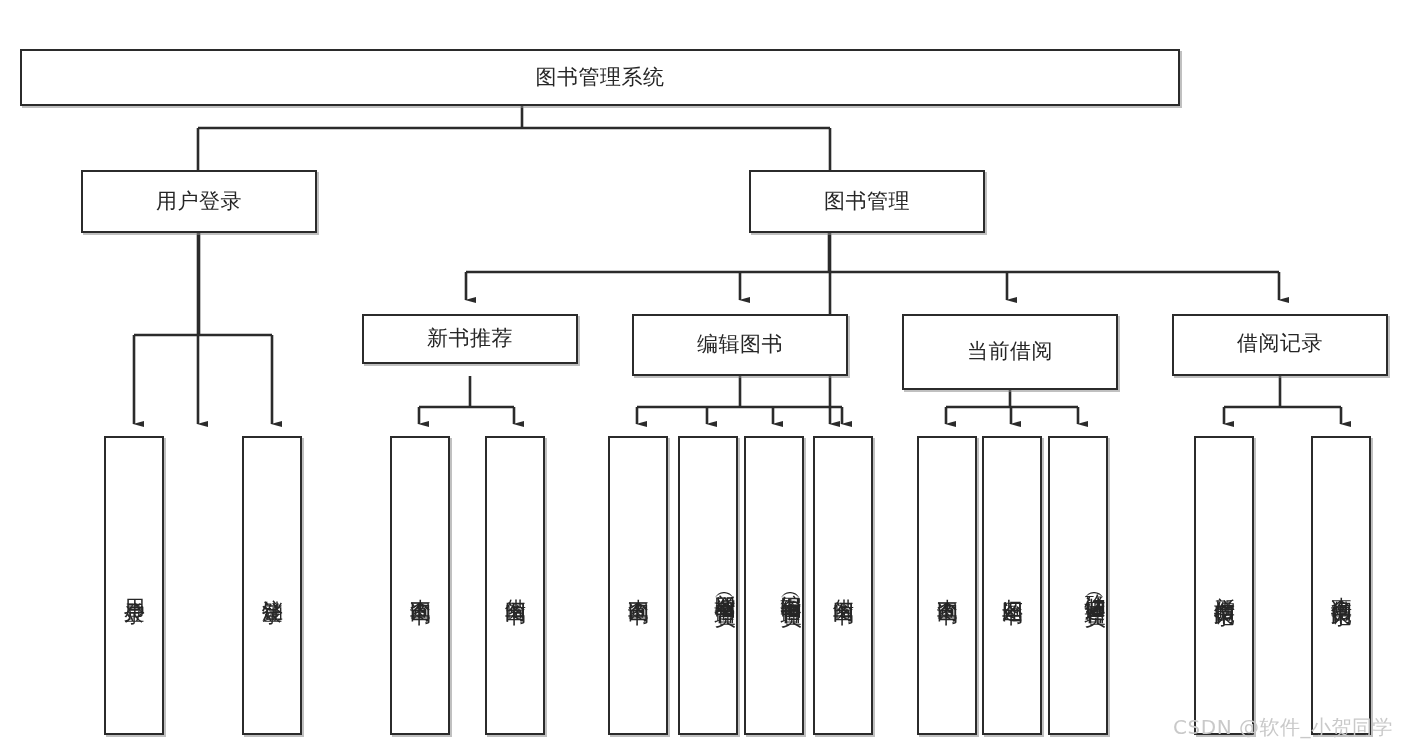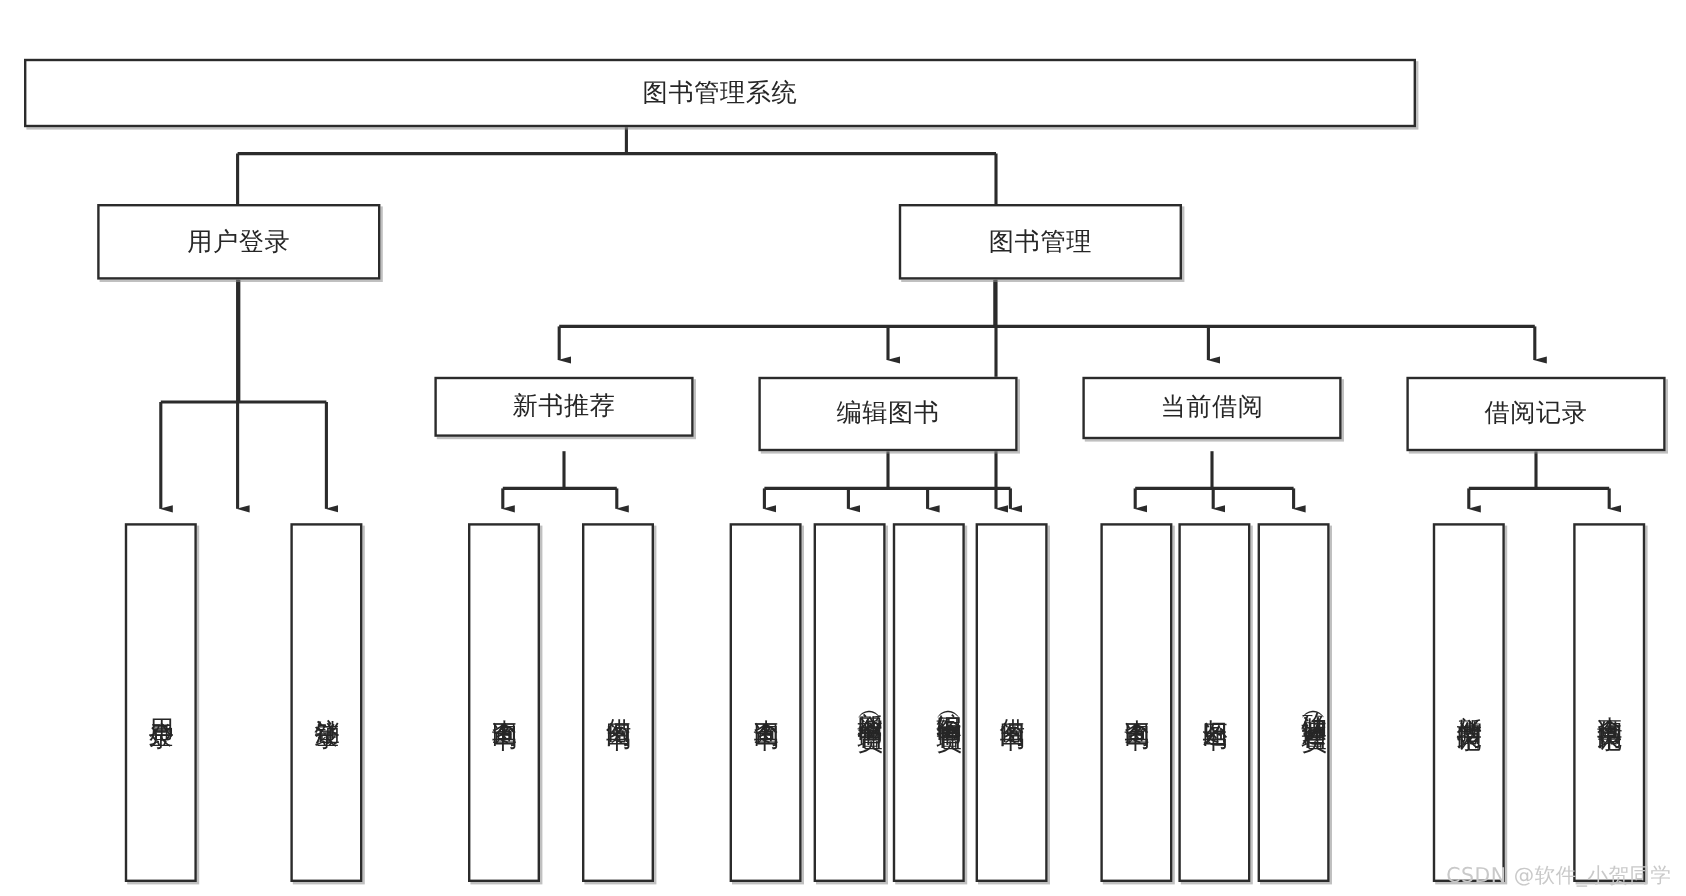--- a/index.html
+++ b/index.html
@@ -59,21 +59,21 @@
   .label {
     display: block;
     white-space: pre-line;
     text-align: center;
   }
   .watermark {
     position: absolute;
     right: 12px;
     bottom: 6px;
     color: #c9c9c9;
-    font-size: 17px;
+    font-size: 20px;
     letter-spacing: 0.5px;
     z-index: 3;
     white-space: nowrap;
   }
 </style>
 </head>
 <body>
 
 <div id="canvas">
 
@@ -137,24 +137,24 @@
   <div class="node horiz" style="left:711px; top:170px; width:236px; height:63px;margin-left:38px;">
     <span class="label">图书管理</span>
   </div>
 
   <div class="node horiz" style="left:362px; top:314px; width:216px; height:50px;">
     <span class="label">新书推荐</span>
   </div>
   <div class="node horiz" style="left:632px; top:314px; width:216px; height:62px;">
     <span class="label">编辑图书</span>
   </div>
-  <div class="node horiz" style="left:902px; top:314px; width:216px; height:52px;">
+  <div class="node horiz" style="left:902px; top:314px; width:216px; height:76px;">
     <span class="label">当前借阅</span>
   </div>
-  <div class="node horiz" style="left:1172px; top:314px; width:216px; height:62px;">
+  <div class="node horiz" style="left:1172px; top:314px; width:216px; height:62px;font-family:Liberation Mono, monospace;">
     <span class="label">借阅记录</span>
   </div>
 
   <div class="node vert centered" style="left:104px; top:436px; width:60px; height:299px;">
     <span class="label">用户登录</span>
   </div>
   <div class="node vert centered" style="left:242px; top:436px; width:60px; height:299px;">
     <span class="label">注销登录</span>
   </div>
 

